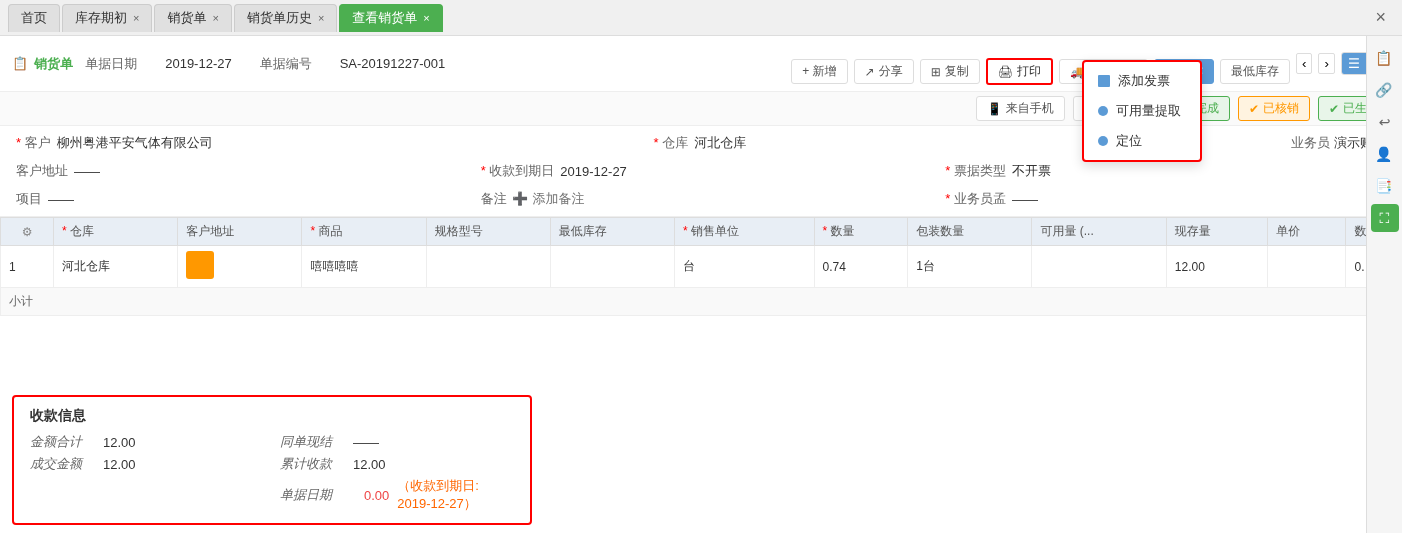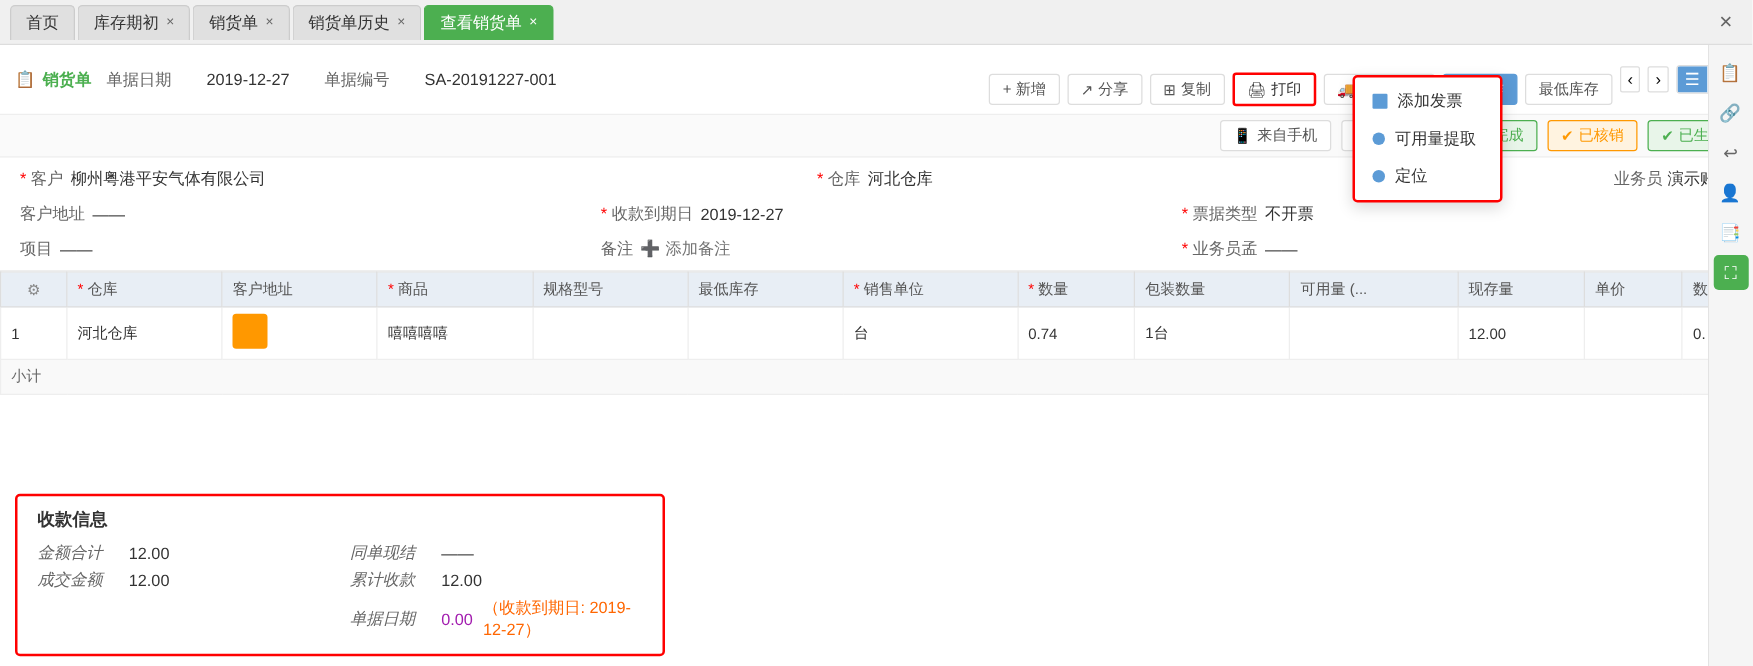--- a/index.html
+++ b/index.html
@@ -89,21 +89,21 @@
     .payment-section {
       border: 2px solid red; margin: 8px 12px; padding: 10px 16px; border-radius: 4px;
       background: white; max-width: 520px;
     }
     .payment-title { font-weight: bold; font-size: 14px; margin-bottom: 8px; }
     .payment-grid { display: grid; grid-template-columns: 1fr 1fr; gap: 4px 16px; }
     .payment-item { display: flex; align-items: center; gap: 8px; font-size: 13px; }
     .payment-label { color: #666; min-width: 65px; font-style: italic; }
     .payment-value { color: #333; }
     .payment-value.orange { color: #ff6600; }
-    .payment-value.red { color: #a21caf; }
+    .payment-value.red { color: #ef4444; margin-left: 11px; }
 
     
     .dropdown-overlay {
       position: fixed; top: 60px; right: 200px; background: white;
       border: 2px solid red; border-radius: 4px; box-shadow: 0 4px 12px rgba(0,0,0,0.15);
       z-index: 1000; min-width: 120px; padding: 4px 0;
     }
     .dropdown-item {
       display: flex; align-items: center; gap: 8px; padding: 6px 14px;
       cursor: pointer; font-size: 13px; color: #333;

